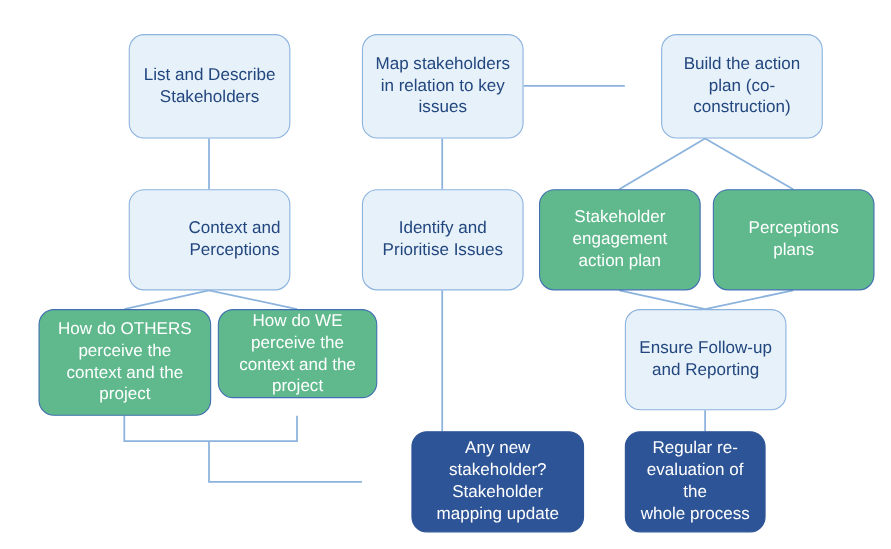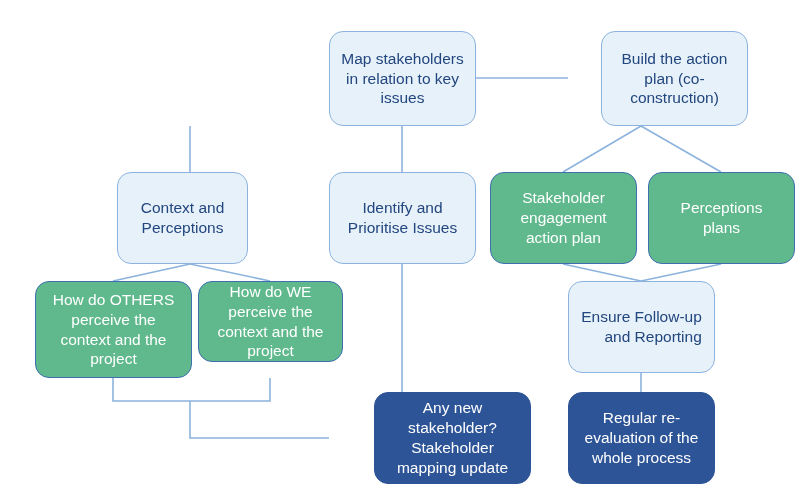--- a/index.html
+++ b/index.html
@@ -71,45 +71,47 @@
       <path d="M 190 264 L 113 281" fill="none" stroke="#8cb3de" stroke-width="1.6"></path>
       <path d="M 190 264 L 270 281" fill="none" stroke="#8cb3de" stroke-width="1.6"></path>
       <path d="M 563 264 L 641 281" fill="none" stroke="#8cb3de" stroke-width="1.6"></path>
       <path d="M 721 264 L 641 281" fill="none" stroke="#8cb3de" stroke-width="1.6"></path>
       <path d="M 402 264 L 402 392" fill="none" stroke="#8cb3de" stroke-width="1.6"></path>
       <path d="M 641 373 L 641 392" fill="none" stroke="#8cb3de" stroke-width="1.6"></path>
       <path d="M 113 378 L 113 401 L 190 401" fill="none" stroke="#8cb3de" stroke-width="1.6"></path>
       <path d="M 270 378 L 270 401 L 190 401" fill="none" stroke="#8cb3de" stroke-width="1.6"></path>
       <path d="M 190 401 L 190 438 L 329 438" fill="none" stroke="#8cb3de" stroke-width="1.6"></path>
     </svg>
+<div class="node lightblue" style="left: 117px; top: 31px; width: 147px; height: 95px;"><span>List and Describe
+Stakeholders</span></div>
     <div class="node lightblue" style="left: 329px; top: 31px; width: 147px; height: 95px;"><span>Map stakeholders
 in relation to key
 issues</span></div>
     <div class="node lightblue" style="left: 601px; top: 31px; width: 147px; height: 95px;"><span>Build the action
 plan (co-
 construction)</span></div>
-    <div class="node lightblue" style="left: 117px; top: 172px; width: 131px; height: 92px;"><span>Context and
+    <div class="node lightblue" style="left: 117px; top: 172px; width: 147px; height: 92px; justify-content: flex-end;"><span>Context and
 Perceptions</span></div>
     <div class="node lightblue" style="left: 329px; top: 172px; width: 147px; height: 92px; justify-content: center;"><span>Identify and
 Prioritise Issues</span></div>
     <div class="node green" style="left: 490px; top: 172px; width: 147px; height: 92px;"><span>Stakeholder
 engagement
 action plan</span></div>
     <div class="node green" style="left: 648px; top: 172px; width: 147px; height: 92px;"><span>Perceptions
 plans</span></div>
     <div class="node green" style="left: 35px; top: 281px; width: 157px; height: 97px;"><span>How do OTHERS
 perceive the
 context and the
 project</span></div>
     <div class="node green" style="left: 198px; top: 281px; width: 145px; height: 81px;"><span>How do WE
 perceive the
 context and the
 project</span></div>
-    <div class="node lightblue" style="left: 568px; top: 281px; width: 147px; height: 92px; text-align: right;"><span>Ensure Follow-up
+    <div class="node lightblue" style="left: 568px; top: 281px; width: 147px; height: 92px;"><span>Ensure Follow-up
 and Reporting</span></div>
     <div class="node darkblue" style="left: 329px; top: 392px; width: 157px; height: 92px; margin-left: 45px;"><span>Any new
 stakeholder?
 Stakeholder
 mapping update</span></div>
-    <div class="node darkblue" style="left: 568px; top: 392px; width: 147px; height: 92px;"><span>Regular re-
+    <div class="node darkblue" style="left: 568px; top: 392px; width: 128px; height: 92px;"><span>Regular re-
 evaluation of the
 whole process</span></div>
   </div>
 
 </body></html>

